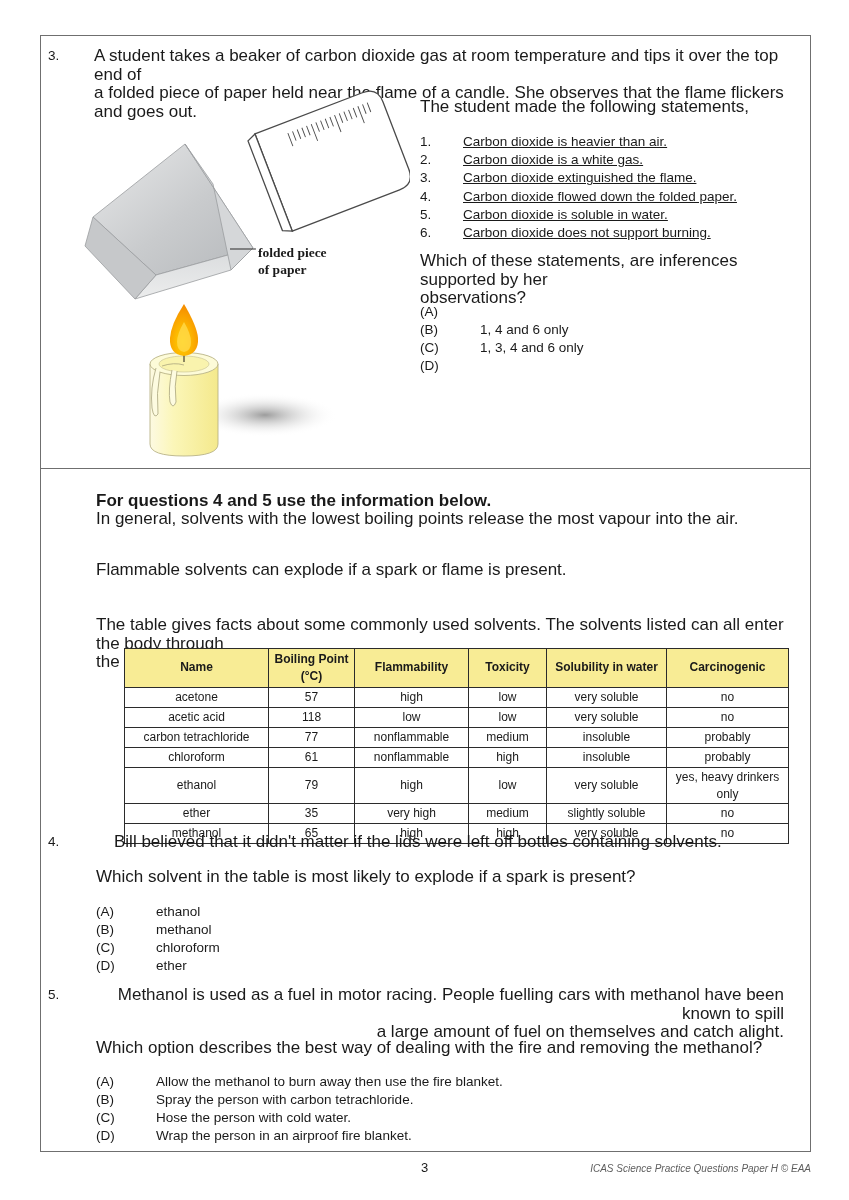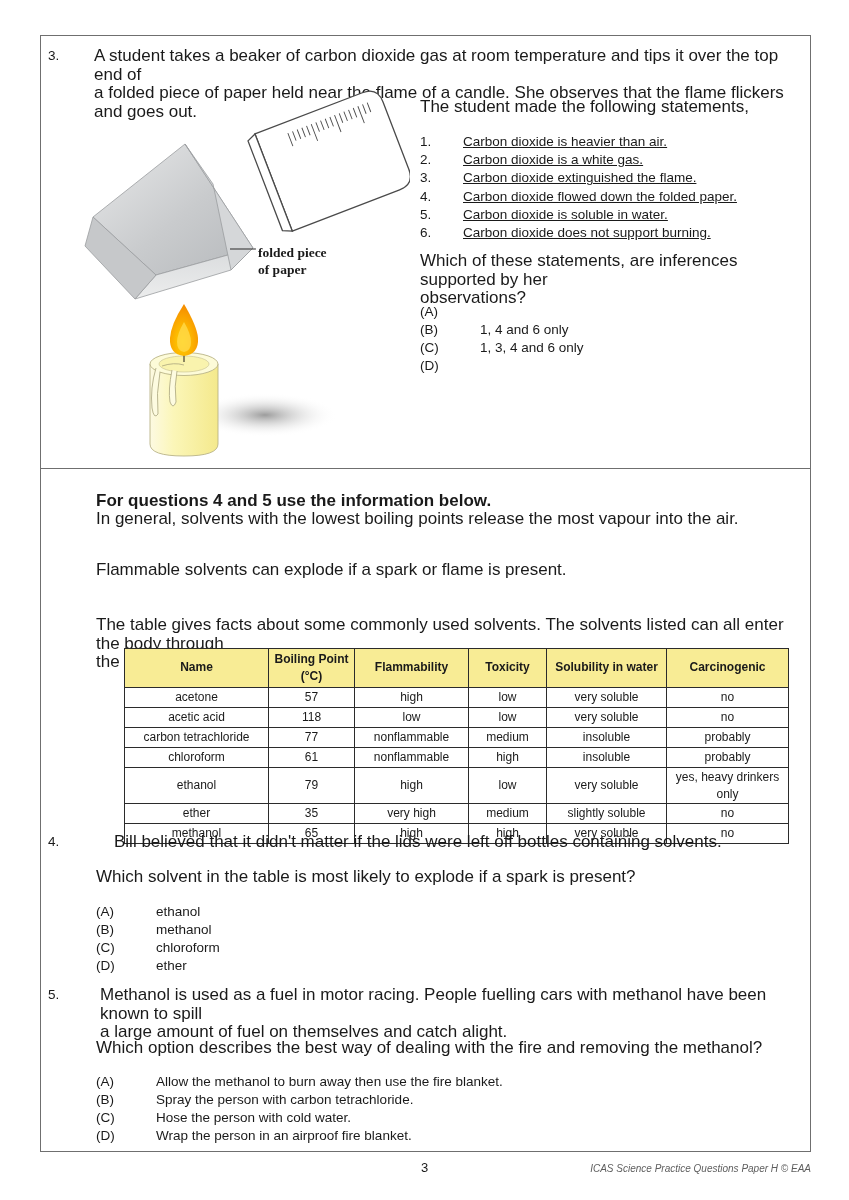--- a/index.html
+++ b/index.html
@@ -391,21 +391,21 @@
     <span class="opt-txt">chloroform</span>
   </div>
   <div class="opt-row">
     <span class="opt-key">(D)</span>
     <span class="opt-txt">ether</span>
   </div>
 </div>
 
 <div class="q-num" style="left:48px; top:986px;">5.</div>
 
-<div class="q-body" style="left:100px; top:986px; width:700px;">
+<div class="q-body" style="left:84px; top:986px; width:700px;text-align:right;">
   <div>Methanol is used as a fuel in motor racing. People fuelling cars with methanol have been known to spill</div>
   <div>a large amount of fuel on themselves and catch alight.</div>
 </div>
 
 <div class="q-body" style="left:96px; top:1039px; width:700px;">Which option describes the best way of dealing with the fire and removing the methanol?</div>
 
 <div style="position:absolute; left:96px; top:1073px; width:650px;">
   <div class="opt-row">
     <span class="opt-key">(A)</span>
     <span class="opt-txt">Allow the methanol to burn away then use the fire blanket.</span>

